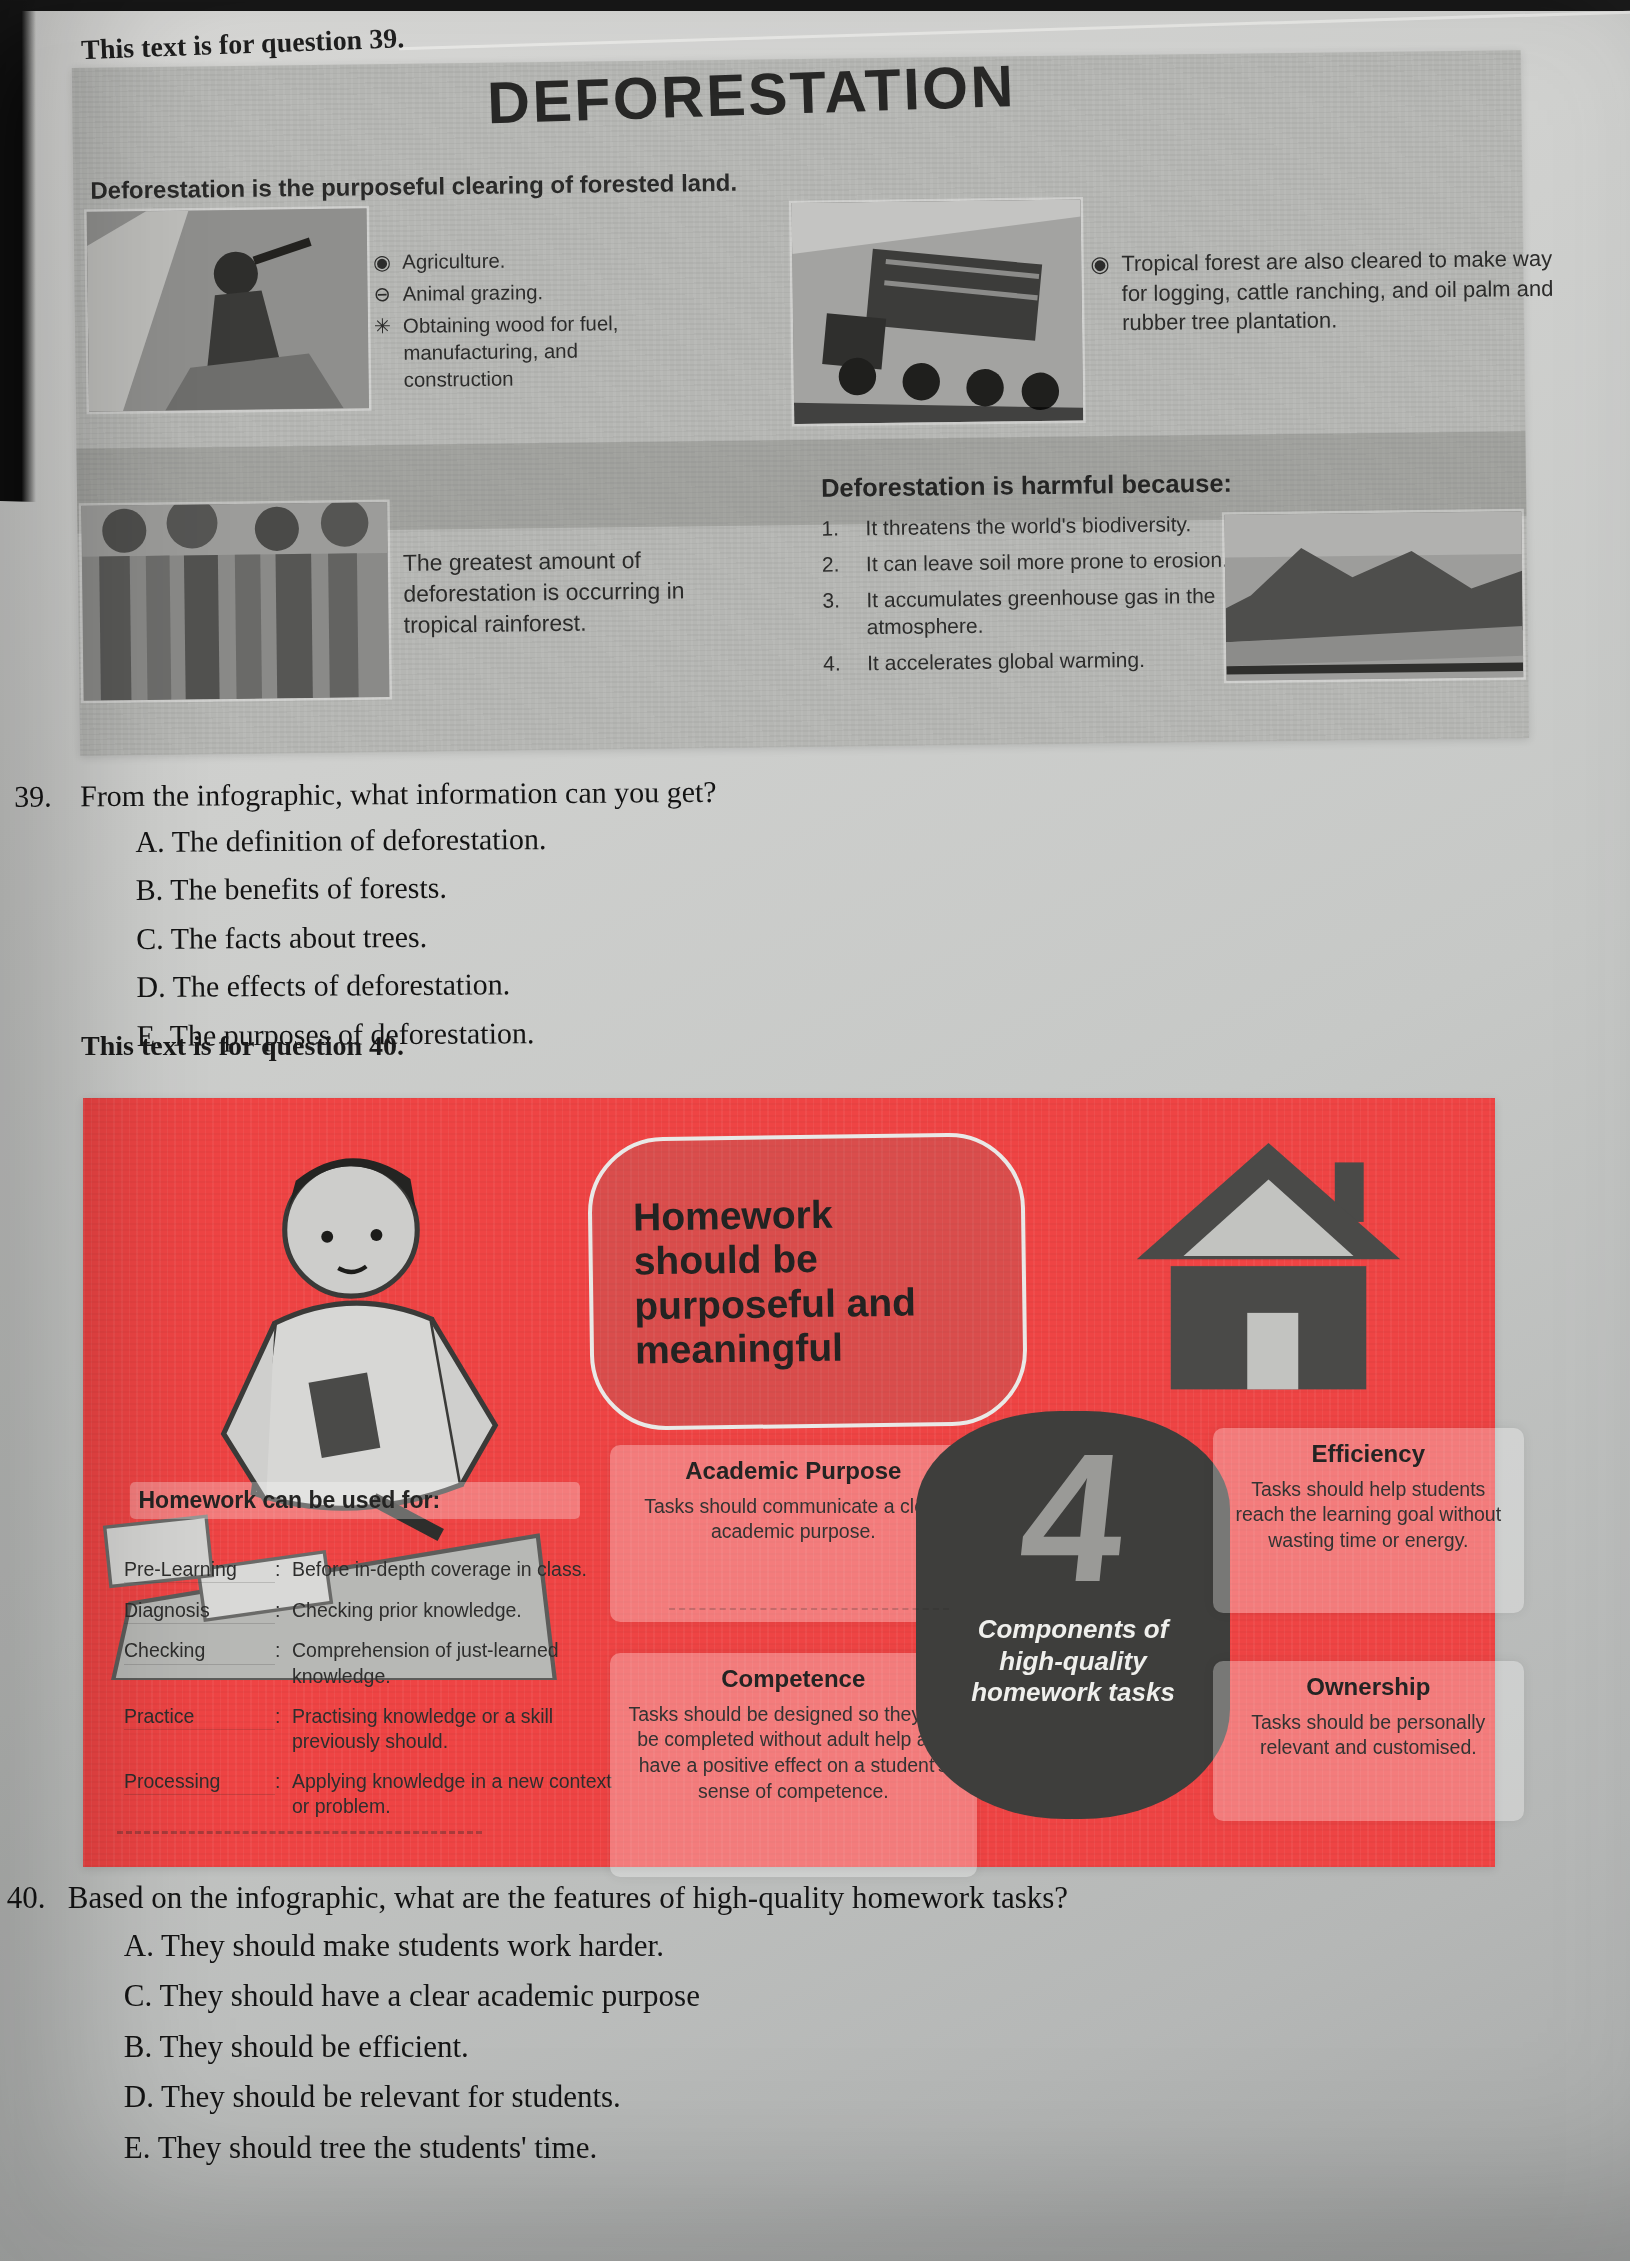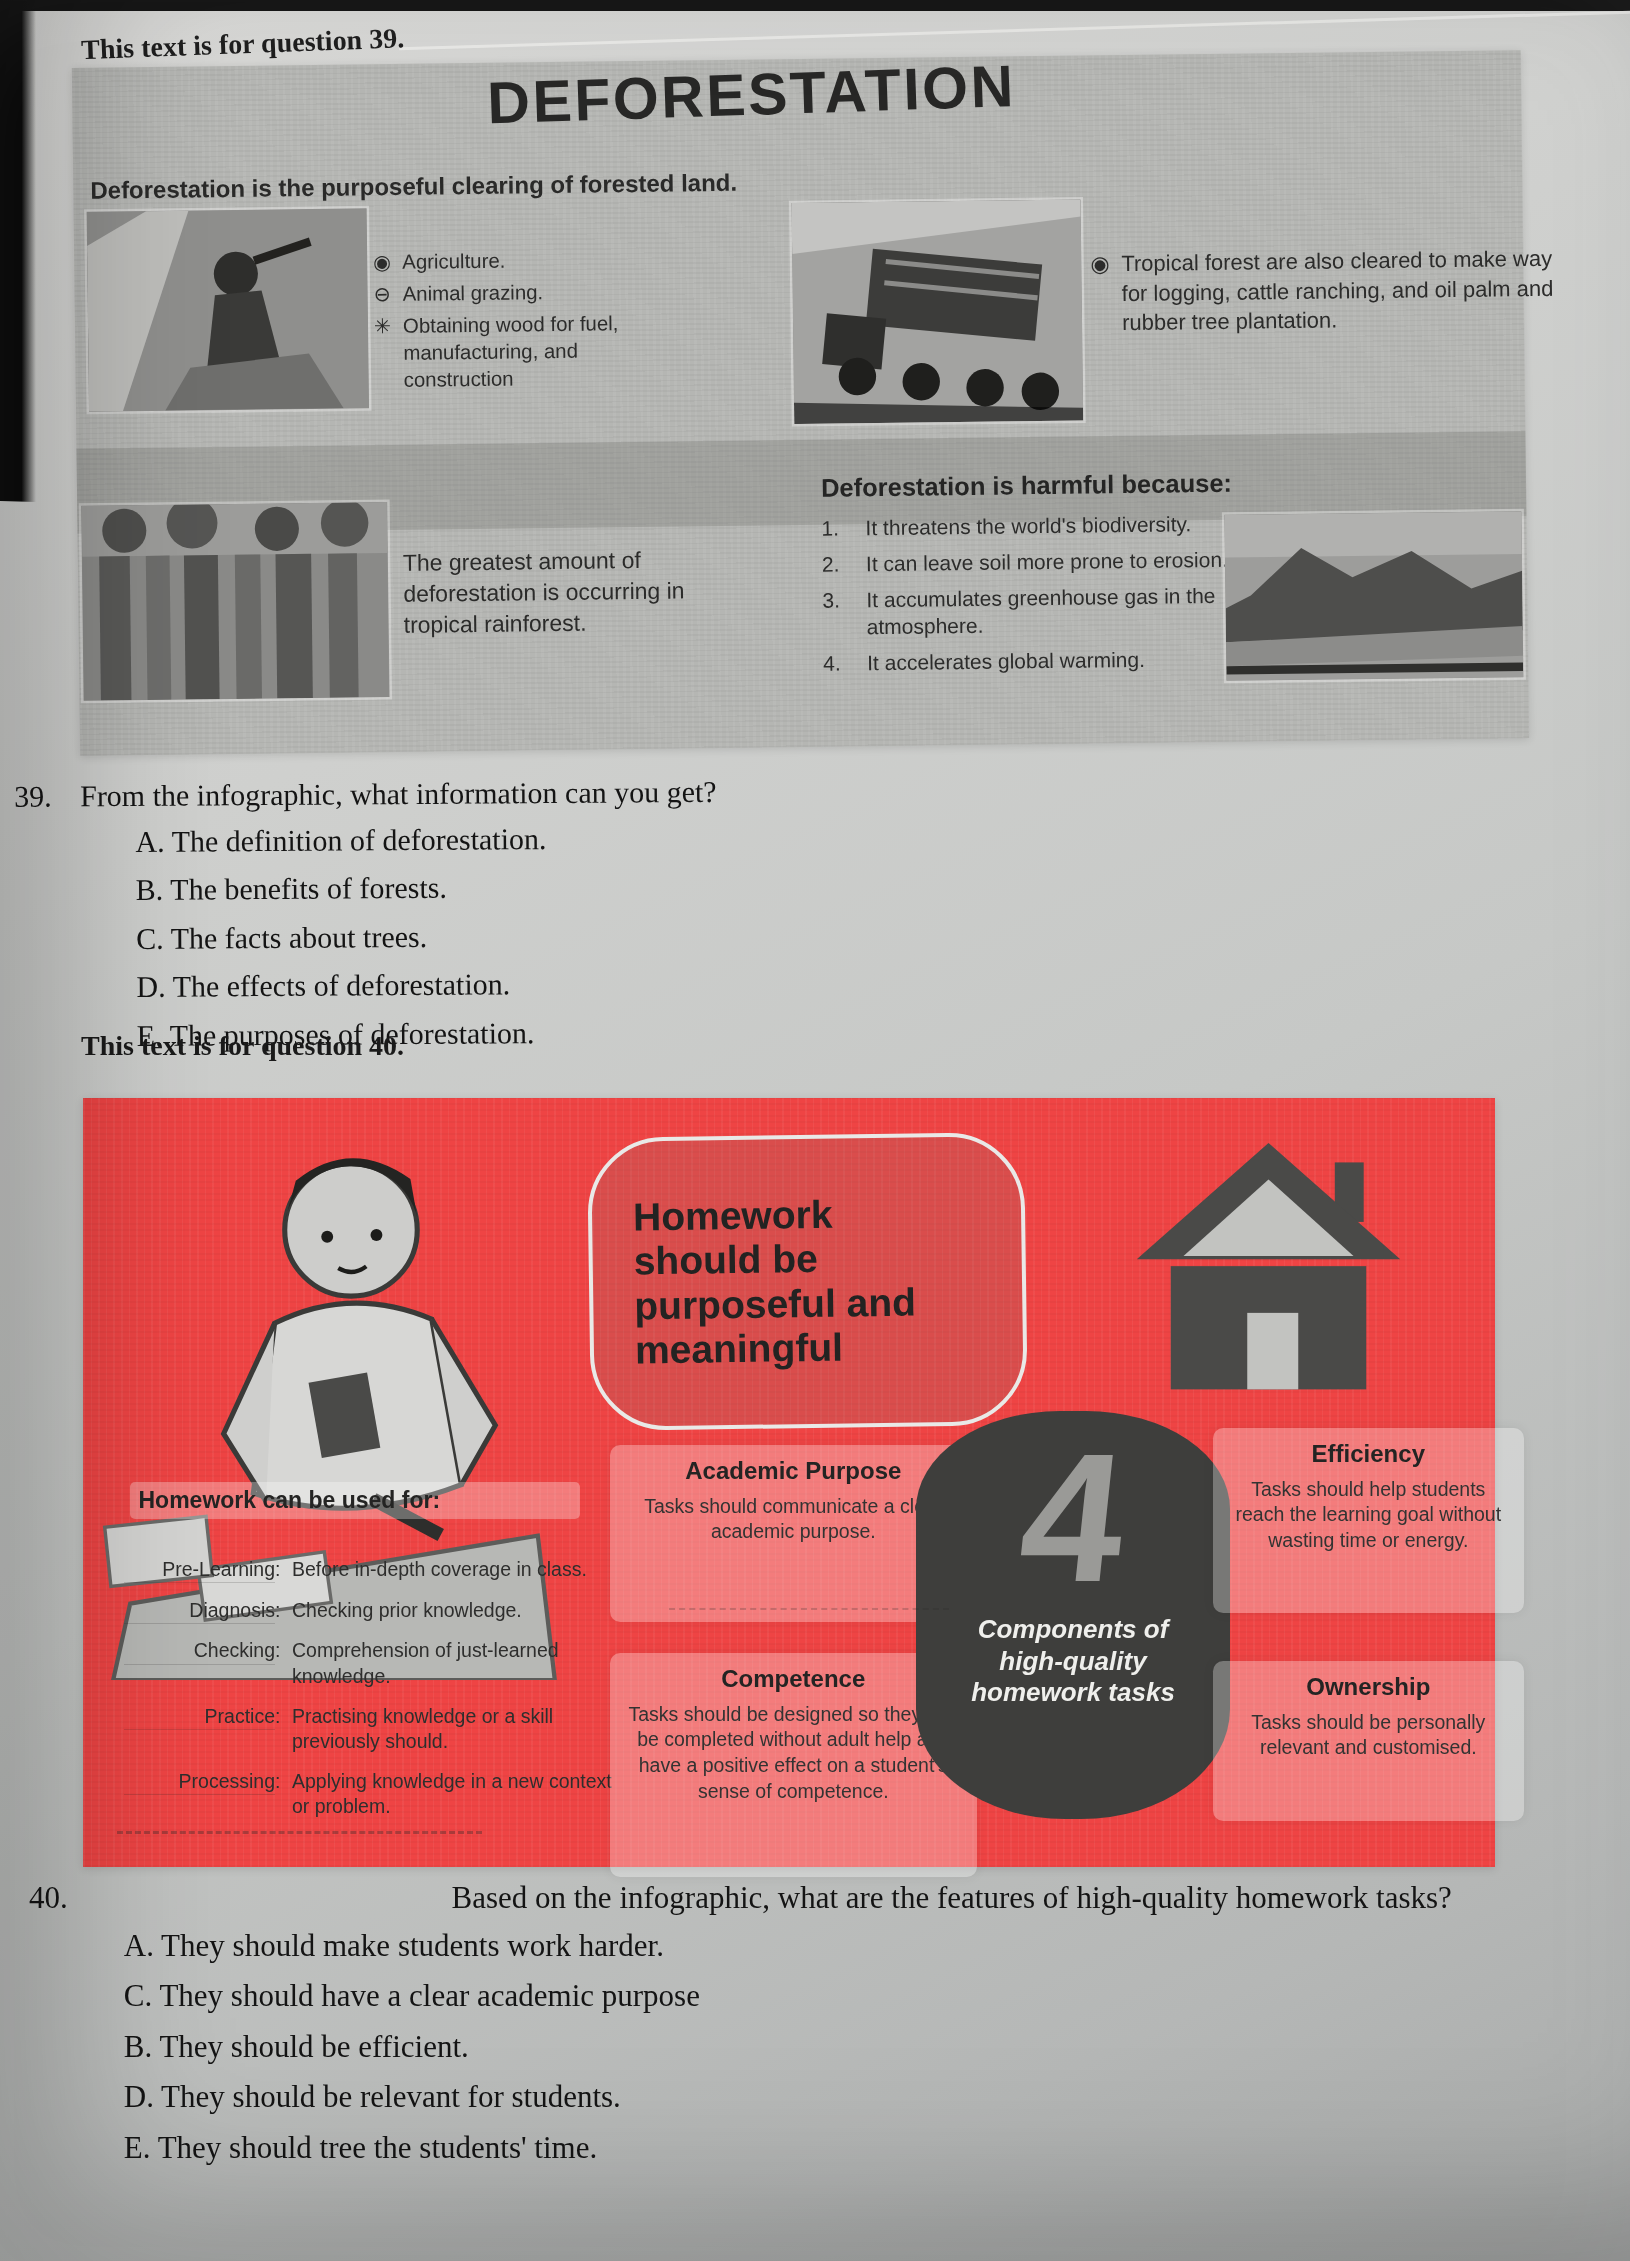--- a/index.html
+++ b/index.html
@@ -49,21 +49,21 @@
        background:repeating-linear-gradient(0deg,rgba(0,0,0,.03) 0 1.7px,transparent 1.7px 6px),
                   repeating-linear-gradient(90deg,rgba(255,255,255,.05) 0 1.7px,transparent 1.7px 7.6px);}
   .bubble{left:506px;top:37px;width:429px;height:285px;border:4.2px solid #e9e9e7;border-radius:76px;
           background:rgba(120,120,118,.18);display:flex;align-items:center;}
   .bubble-text{margin-left:41px;width:297px;font-weight:bold;font-size:39px;line-height:1.14;color:#232322;}
   .uses-title{left:47px;top:384px;width:433px;font-weight:bold;font-size:23px;color:#242423;
               background:rgba(255,255,255,.30);padding:5.1px 8.5px;border-radius:5.1px;}
   .uses{left:41px;top:459px;width:489px;}
   .use-row{display:grid;grid-template-columns:151px 17px 1fr;font-size:19.5px;line-height:1.3;
            color:#2e2e2d;margin-bottom:14.4px;}
-  .use-term{border-bottom:1.7px solid rgba(40,40,40,.18);align-self:start;text-align:right;}
+  .use-term{border-bottom:1.7px solid rgba(40,40,40,.18);align-self:start;}
   .card{background:rgba(255,255,255,.30);border-radius:10.2px;text-align:center;padding:12px 15.3px;
         box-shadow:0 0 12px rgba(0,0,0,.07);}
   .card-title{font-weight:bold;font-size:24px;color:#242423;margin-bottom:8.5px;}
   .card-text{font-size:19.5px;line-height:1.32;color:#333332;}
   .badge{left:833px;top:313px;width:314px;height:408px;background:#3e3e3c;
          border-radius:144px 144px 149px 149px / 98px 98px 110px 110px;text-align:center;}
   .badge-num{font-weight:bold;font-size:183px;line-height:1;color:#9a9a97;transform:skewX(-6deg);
              margin-top:15.3px;}
   .badge-caption{font-weight:bold;font-size:26px;line-height:1.2;color:#efefec;padding:0 29px;margin-top:5.1px;font-style:italic;}
   .streak{left:34px;top:733px;width:365px;border-top:3.4px dashed rgba(40,40,40,.35);}
@@ -285,21 +285,21 @@
     <div class="abs card" style="left:1130px;top:563px;width:280px;height:136px;">
       <div class="card-title">Ownership</div>
       <div class="card-text">Tasks should be personally relevant and customised.</div>
     </div>
 
     <div class="abs streak"></div>
     <div class="abs streak2"></div>
   </div>
 
   <div class="abs qblock" style="left:6.8px;top:1880px;width:1445px;">
-    <div class="qline" style="grid-template-columns:61px 1fr;font-size:31px;text-align:right;">
+    <div class="qline" style="grid-template-columns:61px 1fr;font-size:31px;">
       <span>40.</span>
       <span>Based on the infographic, what are the features of high-quality homework tasks?</span>
     </div>
     <div class="qopts" style="margin-left:117px;">
       <div class="qopt" style="font-size:31px;">A. They should make students work harder.</div>
       <div class="qopt" style="font-size:31px;">C. They should have a clear academic purpose</div>
       <div class="qopt" style="font-size:31px;">B. They should be efficient.</div>
       <div class="qopt" style="font-size:31px;">D. They should be relevant for students.</div>
       <div class="qopt" style="font-size:31px;">E. They should tree the students' time.</div>
     </div>

